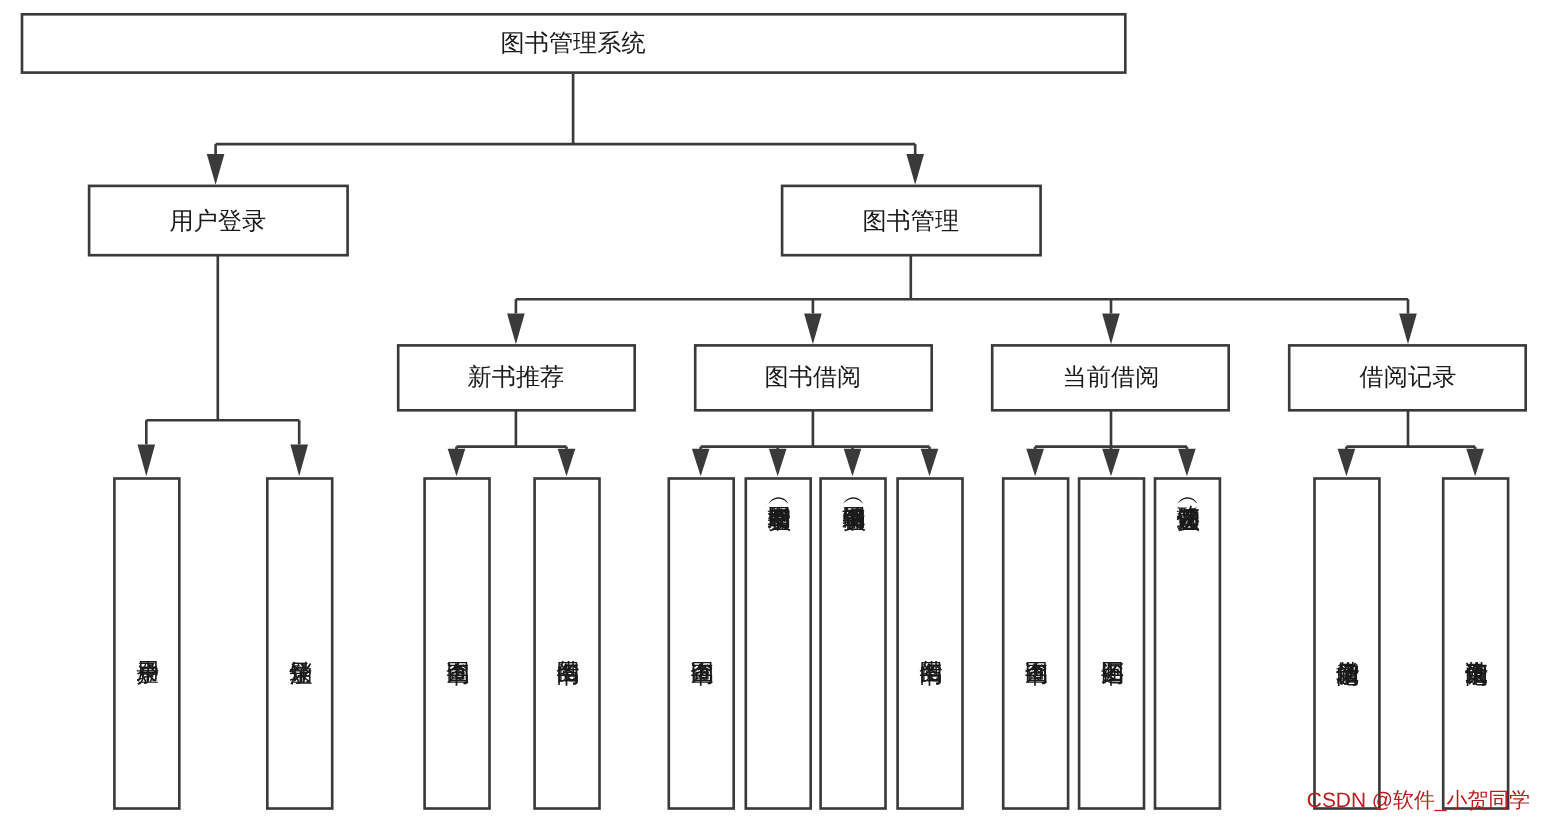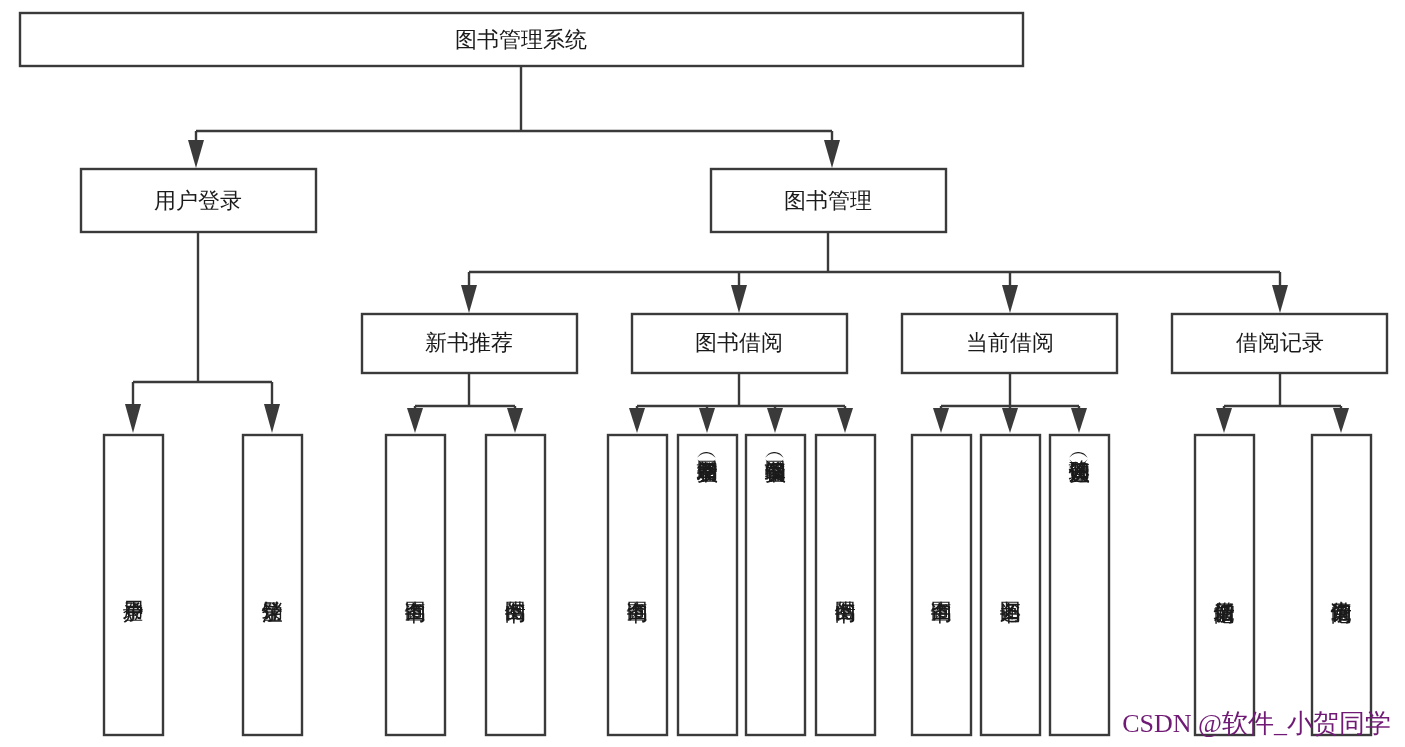--- a/index.html
+++ b/index.html
@@ -72,23 +72,23 @@
   .leaf-label span {
     display: block;
     writing-mode: vertical-rl;
     text-orientation: upright;
     white-space: nowrap;
   }
   .watermark {
     position: absolute;
     right: 14px;
     bottom: 6px;
-    font-family: Liberation Serif, serif;
-    font-size: 26px;
-    color: #701a75;
+    font-family: Liberation Sans, sans-serif;
+    font-size: 19px;
+    color: #b91c1c;
     white-space: nowrap;
     user-select: none;
   }
 </style>
 </head>
 <body>
 
 <div id="diagram-root">
 
   <svg class="diagram-svg" viewBox="0 0 1405 747">

